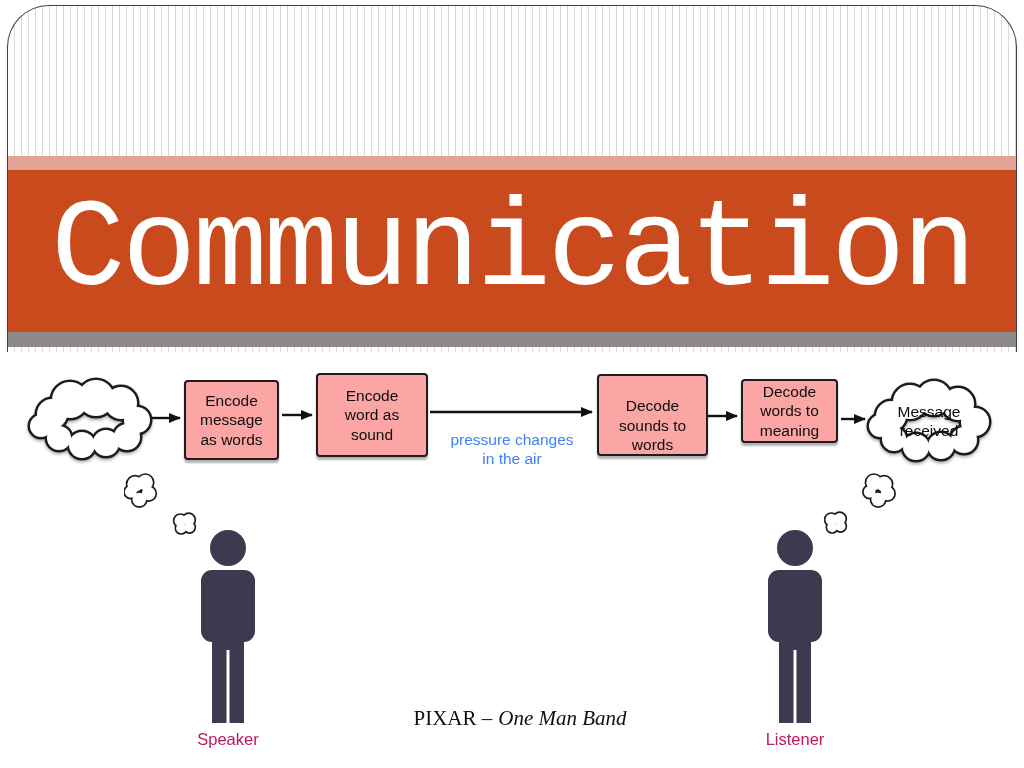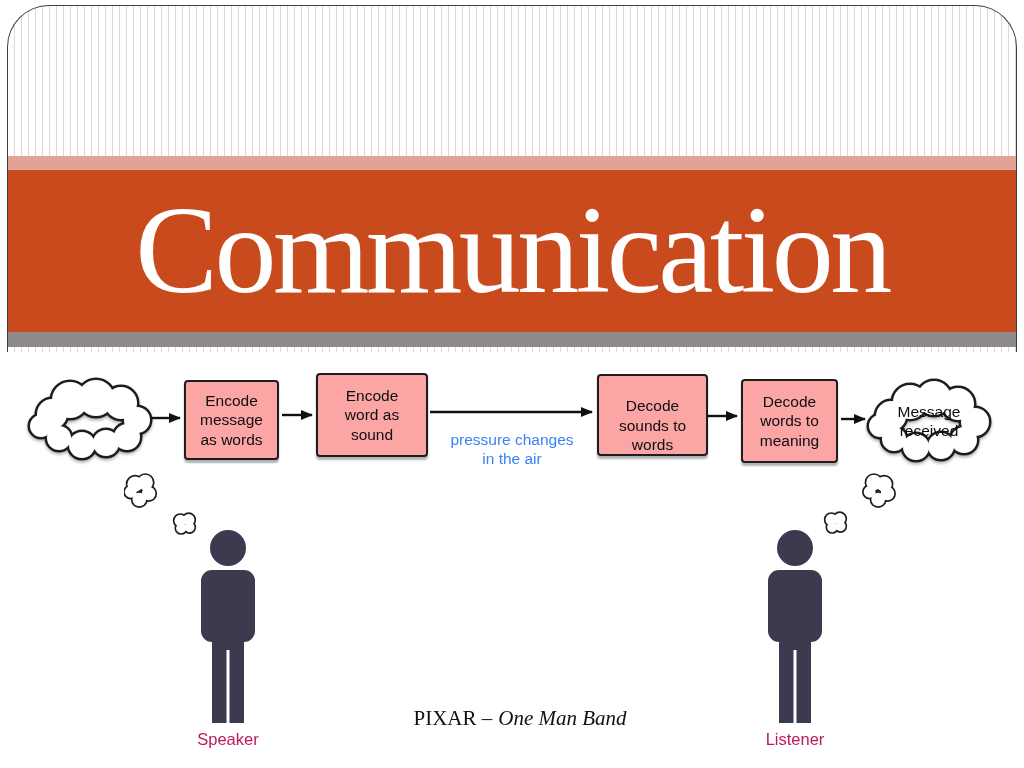--- a/index.html
+++ b/index.html
@@ -23,37 +23,37 @@
     background:repeating-linear-gradient(90deg,#ffffff 0 6px,var(--stripe-gray) 6px 7px);
     overflow:hidden;
   }
   .band{position:absolute;left:0;right:0;}
   .band-pink{top:150px;height:14px;background:var(--band-pink);}
   .band-title{top:164px;height:162px;background:var(--accent-orange);
     display:flex;align-items:center;justify-content:center;}
   .band-gray{top:326px;height:15px;background:var(--band-gray);}
   .slide-title{
     color:#ffffff;font-size:124px;line-height:1;letter-spacing:-3.5px;
-    font-family:Liberation Serif, serif;white-space:nowrap;
+    font-family:Liberation Mono, monospace;white-space:nowrap;
   }
 
   
   .arrows-layer{position:absolute;left:0;top:360px;width:1024px;height:120px;}
   .arrow-line{stroke:#111;stroke-width:2.4px;}
 
   .flow-box{
     position:absolute;background:#fca5a5;border:2.3px solid var(--outline-dark);
     border-radius:4px;box-shadow:0 2.5px 2px rgba(0,0,0,.30);
     display:flex;align-items:center;justify-content:center;text-align:center;
   }
   .flow-text{font-size:15.5px;line-height:1.24;color:#0e0e0e;}
   .box-encode-message{left:184px;top:380px;width:95px;height:80px;}
   .box-encode-sound{left:316px;top:373px;width:112px;height:84px;}
   .box-decode-sounds{left:597px;top:374px;width:111px;height:82px;align-items:flex-end;}
-  .box-decode-meaning{left:741px;top:379px;width:97px;height:84px;}
+  .box-decode-meaning{left:741px;top:379px;width:97px;height:64px;}
   .box-encode-message .flow-text{width:70px;}
   .box-encode-sound .flow-text{width:72px;}
   .box-decode-sounds .flow-text{width:80px;}
   .box-decode-meaning .flow-text{width:74px;}
 
   .cloud-svg{position:absolute;filter:drop-shadow(0 2px 1.5px rgba(0,0,0,.30));}
   .cloud-start-svg{left:26px;top:376px;}
   .cloud-end-svg{left:866px;top:376px;}
   .cloud-stroke{fill:#fff;stroke:var(--outline-dark);stroke-width:5px;}
   .cloud-fill{fill:#fff;stroke:none;}

